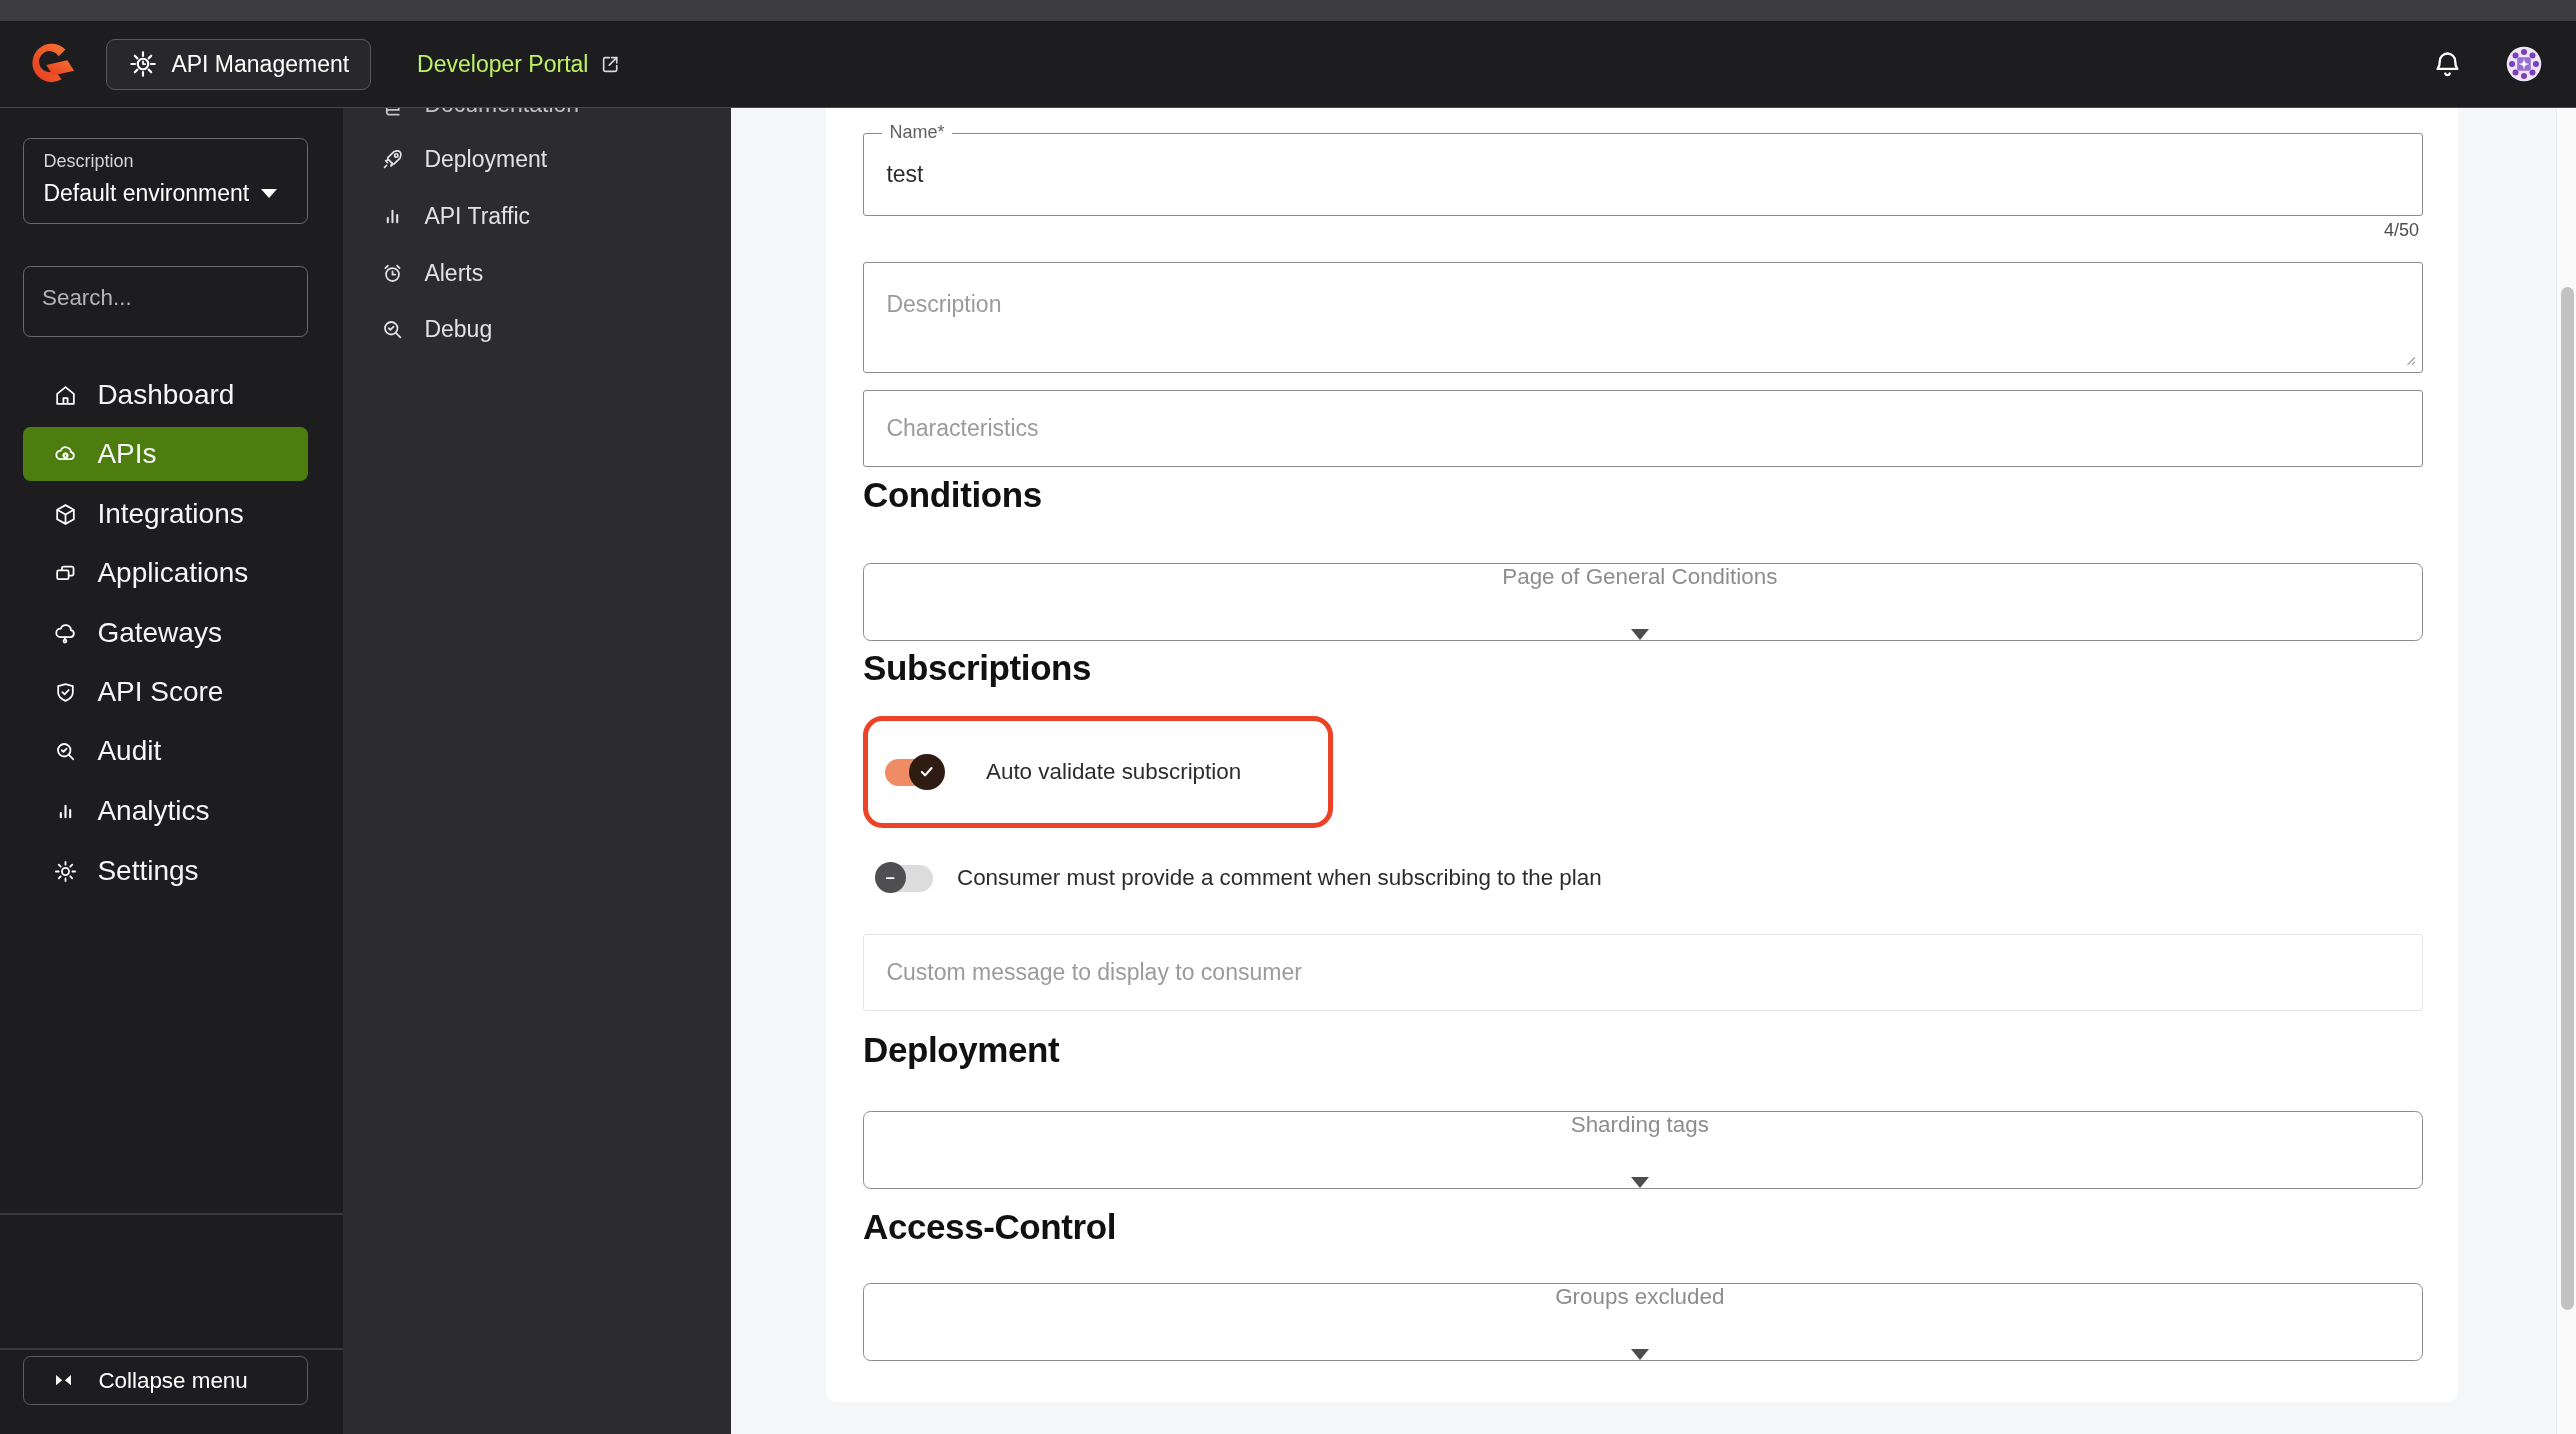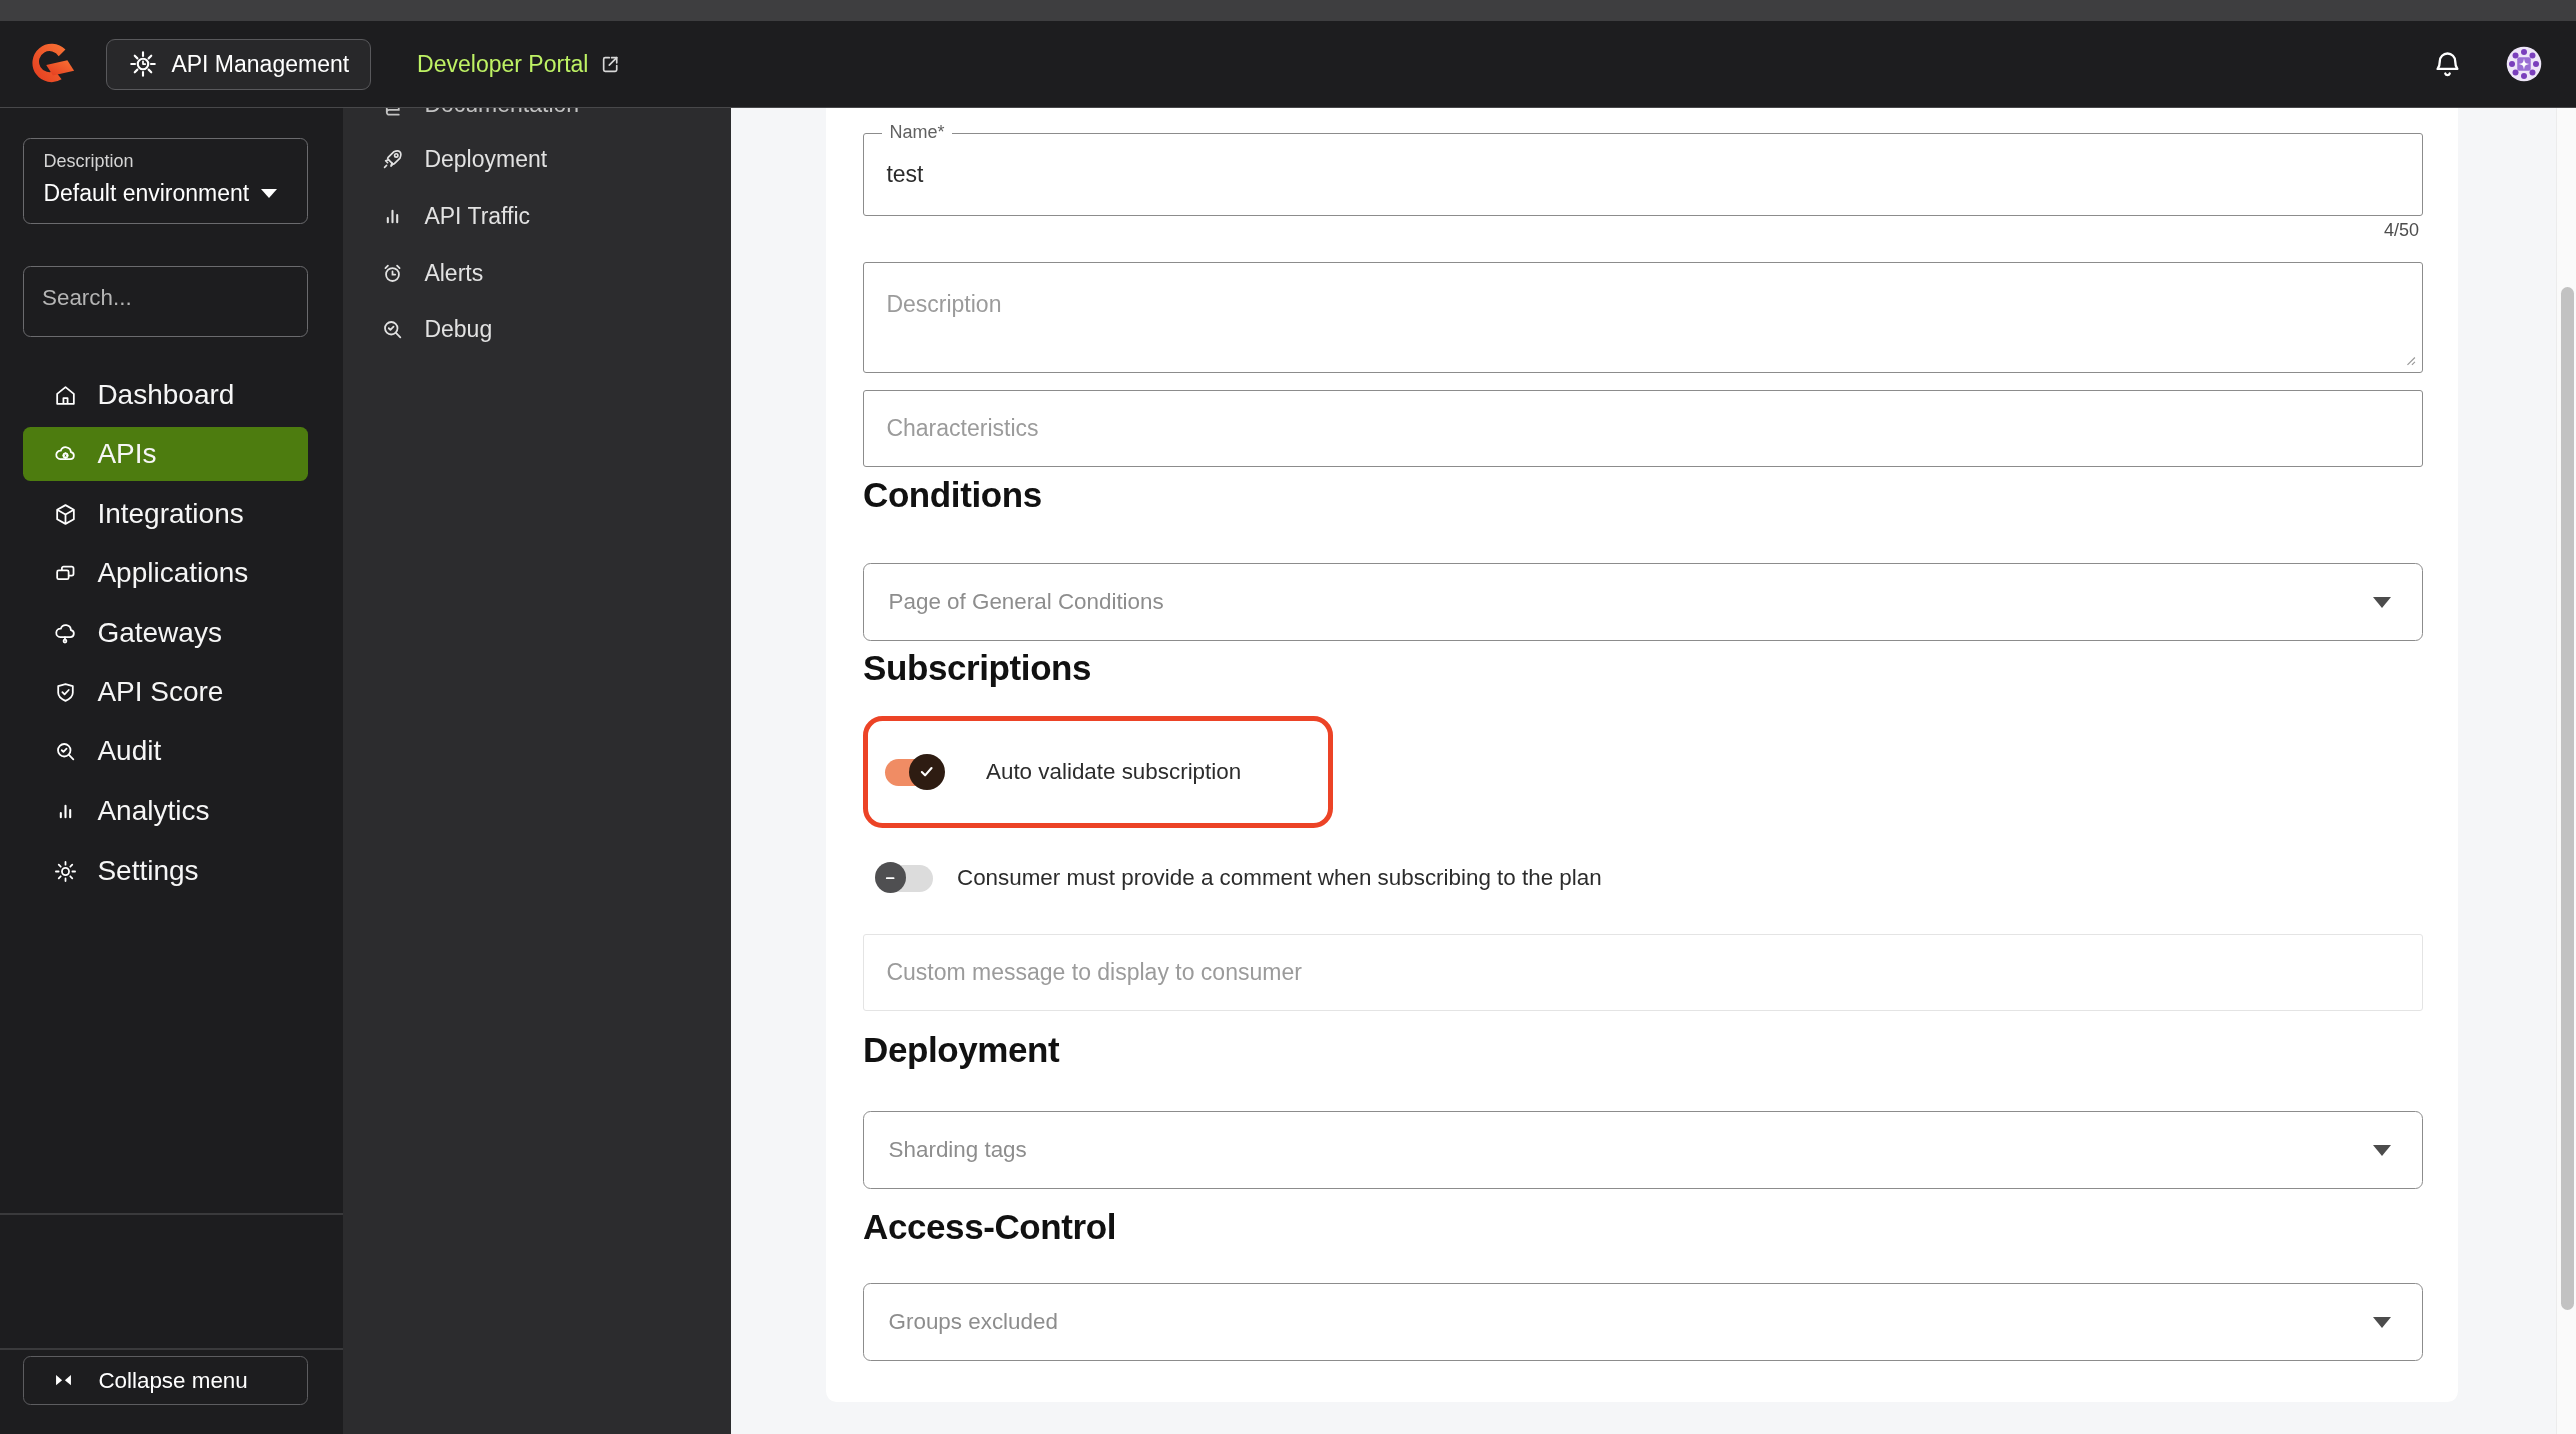--- a/index.html
+++ b/index.html
@@ -55,21 +55,21 @@
           border-radius:0 0 10.4px 10.4px; }
   .field { position:absolute; left:37px; width:1560px; border:1.5px solid #8c8c8c; border-radius:3px; background:#fff; }
   .field input, .field textarea { width:100%; height:100%; border:none; outline:none; background:transparent;
           font-family:inherit; font-size:23px; color:#2b2b2b; resize:none; }
   .field input::placeholder, .field textarea::placeholder { color:#9b9b9b; }
   .floatlabel { position:absolute; top:-12px; left:18px; background:#fff; padding:0 7.5px;
                 font-size:18px; color:#616161; }
   .counter { position:absolute; right:39px; top:112px; font-size:18px; color:#4d4d4d; }
   .h2 { position:absolute; left:37px; font-size:35px; font-weight:800; color:#111; letter-spacing:-0.4px; }
   .select { position:absolute; left:37px; width:1560px; height:78px; border:1.5px solid #8c8c8c; border-radius:7.5px;
-            display:flex; align-items:center; padding:0 31px 0 24.6px; cursor:pointer; }
+            display:flex; align-items:center; padding:0 31px 0 24.6px; cursor:pointer;flex-direction:column; }
   .select .ph { flex:1; font-size:22.4px; color:#8d8d8d; }
   .dcaret { width:0; height:0; border-left:9px solid transparent; border-right:9px solid transparent;
             border-top:11.2px solid #4c4c4c; }
   .highlight { position:absolute; left:37px; top:608px; width:470px; height:112px; border:5.2px solid #ec4326;
                border-radius:19.4px; display:flex; align-items:center; padding-left:17px; gap:46px; }
   .togglerow { position:absolute; left:52px; top:743px; height:54px; display:flex; align-items:center; gap:24px; }
   .tlabel { font-size:22.4px; color:#2c2c2c; white-space:nowrap; }
   .switch { position:relative; width:55px; height:27px; border-radius:13.4px; flex:0 0 auto; }
   .switch.on  { background:#f08c64; }
   .switch.off { background:#dcdcdc; }

